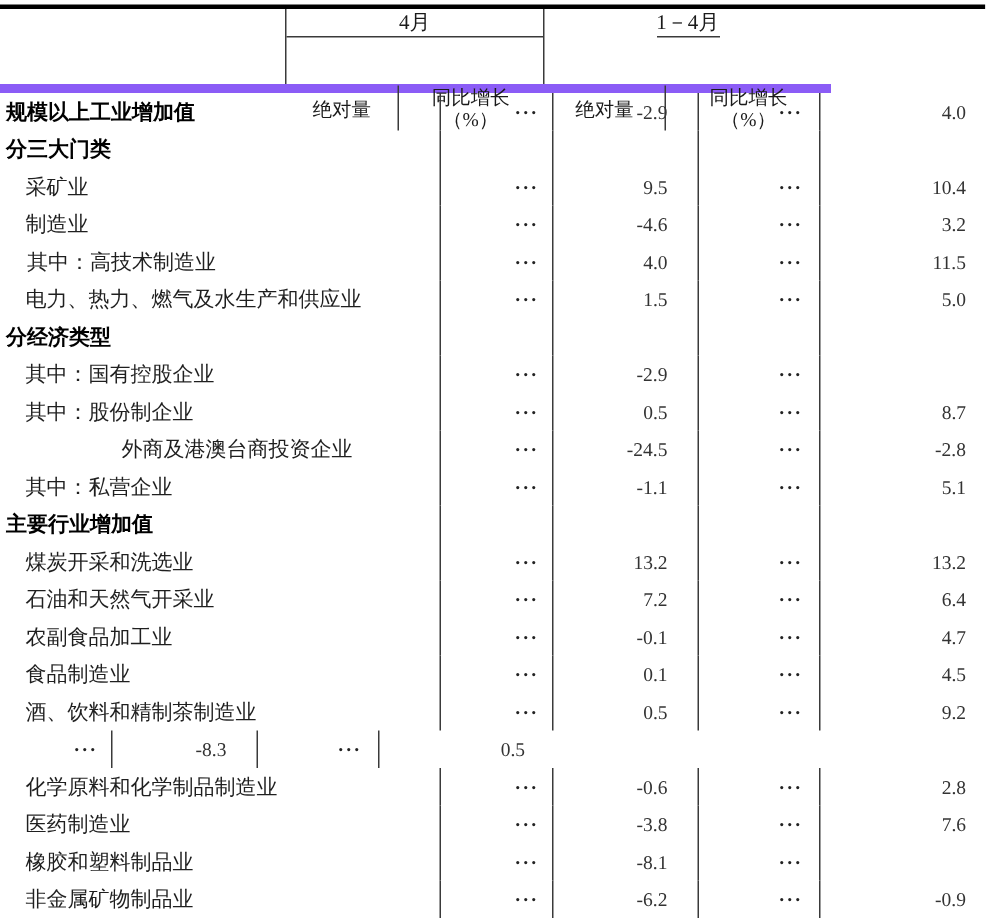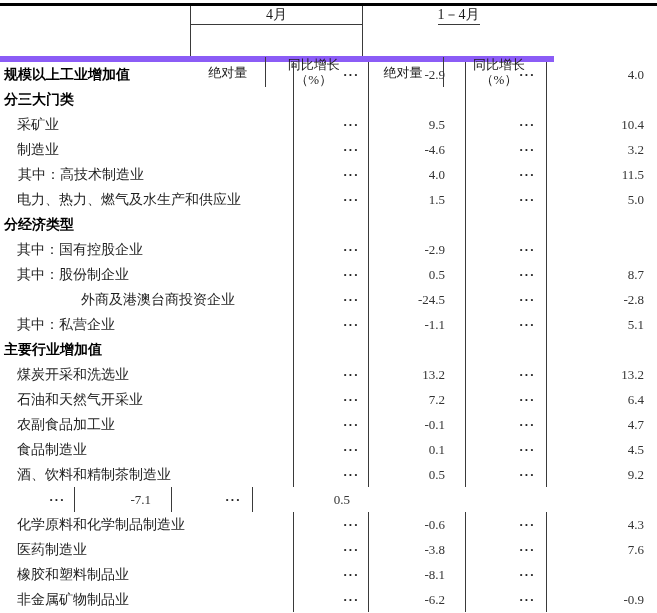--- a/index.html
+++ b/index.html
@@ -221,30 +221,30 @@
       </div>
       <div class="row">
         <div class="cell c-label ind1">酒、饮料和精制茶制造业</div>
         <div class="cell num c1 dots">···</div>
         <div class="cell num c2">0.5</div>
         <div class="cell num c3 dots">···</div>
         <div class="cell num c4">9.2</div>
       </div>
       <div class="row">
         <div class="cell num c1 dots">···</div>
-        <div class="cell num c2">-7.1</div>
+        <div class="cell num c2">-8.3</div>
         <div class="cell num c3 dots">···</div>
         <div class="cell num c4">0.5</div>
       </div>
       <div class="row">
         <div class="cell c-label ind1">化学原料和化学制品制造业</div>
         <div class="cell num c1 dots">···</div>
         <div class="cell num c2">-0.6</div>
         <div class="cell num c3 dots">···</div>
-        <div class="cell num c4">4.3</div>
+        <div class="cell num c4">2.8</div>
       </div>
       <div class="row">
         <div class="cell c-label ind1">医药制造业</div>
         <div class="cell num c1 dots">···</div>
         <div class="cell num c2">-3.8</div>
         <div class="cell num c3 dots">···</div>
         <div class="cell num c4">7.6</div>
       </div>
       <div class="row">
         <div class="cell c-label ind1">橡胶和塑料制品业</div>

